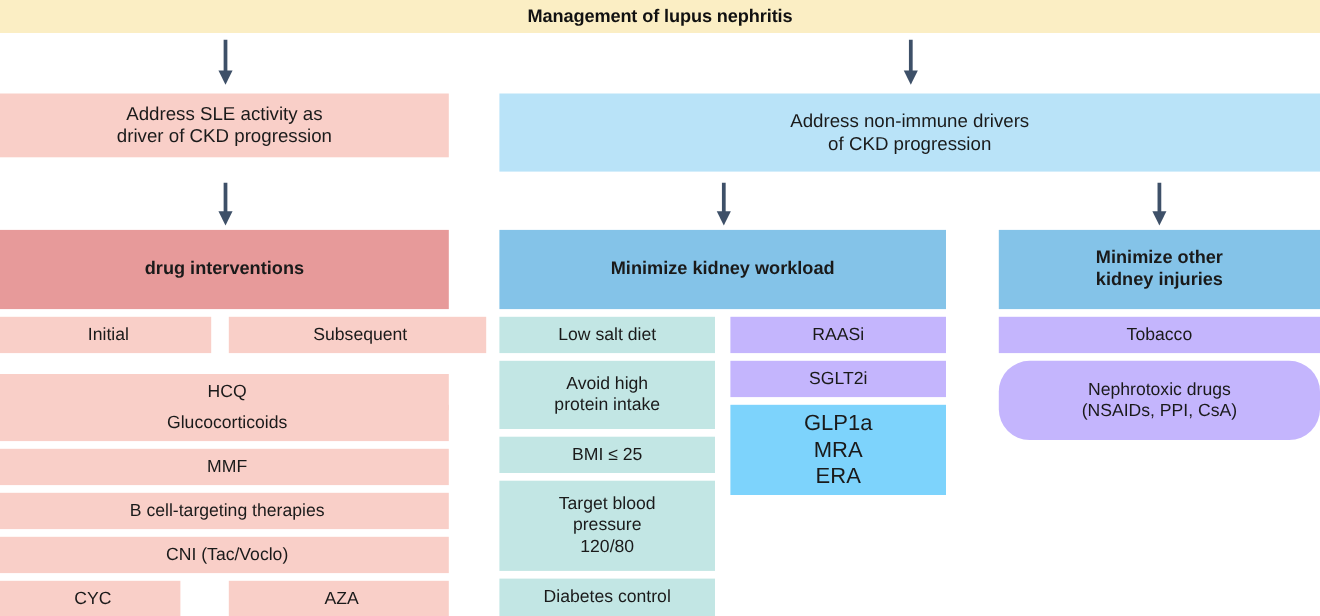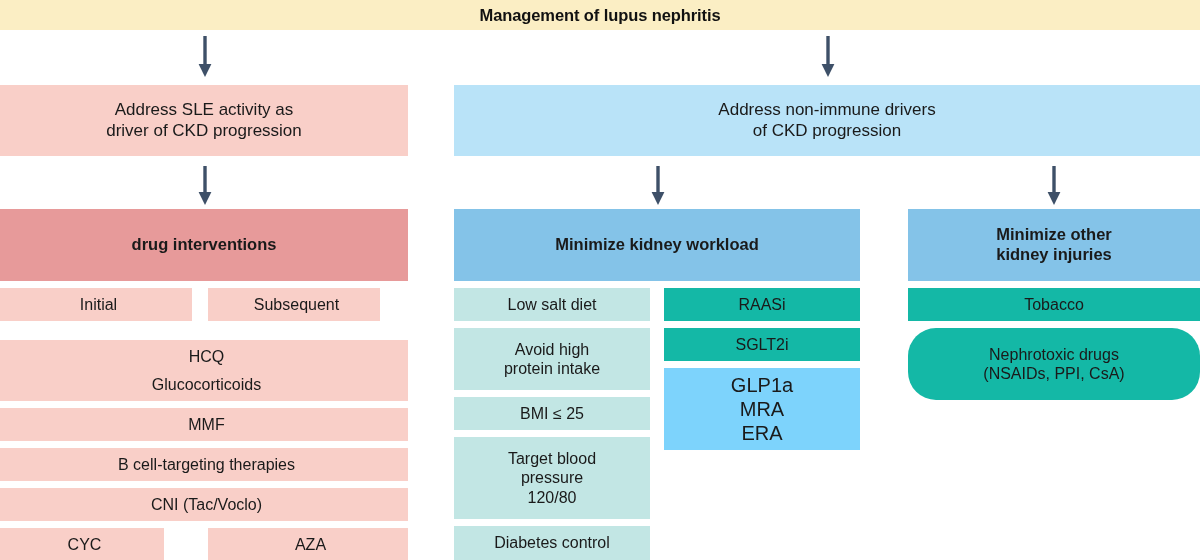--- a/index.html
+++ b/index.html
@@ -63,21 +63,21 @@
   .intro-pink  { background: #f9cfc8; font-size: 17px; }
   .intro-blue  { background: #b9e3f8; font-size: 17px; }
 
   
   .hdr-pink { background: #e79a9a; font-size: 16.5px; font-weight: bold; }
   .hdr-blue { background: #84c3e8; font-size: 16.5px; font-weight: bold; }
 
   
   .item-pink  { background: #f9cfc8; font-size: 16px; padding-left: 11px; }
   .item-teal  { background: #c2e6e4; font-size: 16px; }
-  .item-blue  { background: #14b8a6; font-size: 16px; }
+  .item-blue  { background: #c4b5fd; font-size: 16px; }
   .item-gray  { background: #7dd3fc; font-size: 20px; }
 </style>
 </head>
 <body>
 
 <div id="figure">
 
   <div class="title-bar">
     <span class="title-text">Management of lupus nephritis</span>
   </div>
@@ -88,21 +88,21 @@
       <polygon points="10,41 3.6,28 16.4,28" fill="#3e5068"></polygon>
     </svg>
   </div>
   <div class="arrow" style="left:818px; top:36px;">
     <svg width="20" height="42" viewBox="0 0 20 42">
       <line x1="10" y1="0" x2="10" y2="31" stroke="#3e5068" stroke-width="3.4"></line>
       <polygon points="10,41 3.6,28 16.4,28" fill="#3e5068"></polygon>
     </svg>
   </div>
 
-  <div class="box intro-pink" style="left:0px; top:85px; width:408px; height:71px;">
+  <div class="box intro-pink" style="left:0px; top:85px; width:408px; height:58px;">
     <span>
       <span class="lbl">Address SLE activity as</span>
       <span class="lbl">driver of CKD progression</span>
     </span>
   </div>
 
   <div class="box intro-blue" style="left:454px; top:85px; width:746px; height:71px;">
     <span>
       <span class="lbl">Address non-immune drivers</span>
       <span class="lbl">of CKD progression</span>
@@ -130,21 +130,21 @@
 
   <div class="box hdr-pink" style="left:0px; top:209px; width:408px; height:72px;">
     <span>
       <span class="lbl">drug interventions</span>
     </span>
   </div>
 
   <div class="box item-pink" style="left:0px; top:288px; width:192px; height:33px;">
     <span class="lbl">Initial</span>
   </div>
-  <div class="box item-pink" style="left:208px; top:288px; width:172px; height:33px;">
+  <div class="box item-pink" style="left:208px; top:288px; width:234px; height:33px;">
     <span class="lbl">Subsequent</span>
   </div>
 
   <div class="box item-pink" style="left:0px; top:340px; width:408px; height:33px;">
     <span class="lbl">HCQ</span>
   </div>
 
   <div class="box item-pink" style="left:0px; top:368px; width:408px; height:33px;">
     <span class="lbl">Glucocorticoids</span>
   </div>

